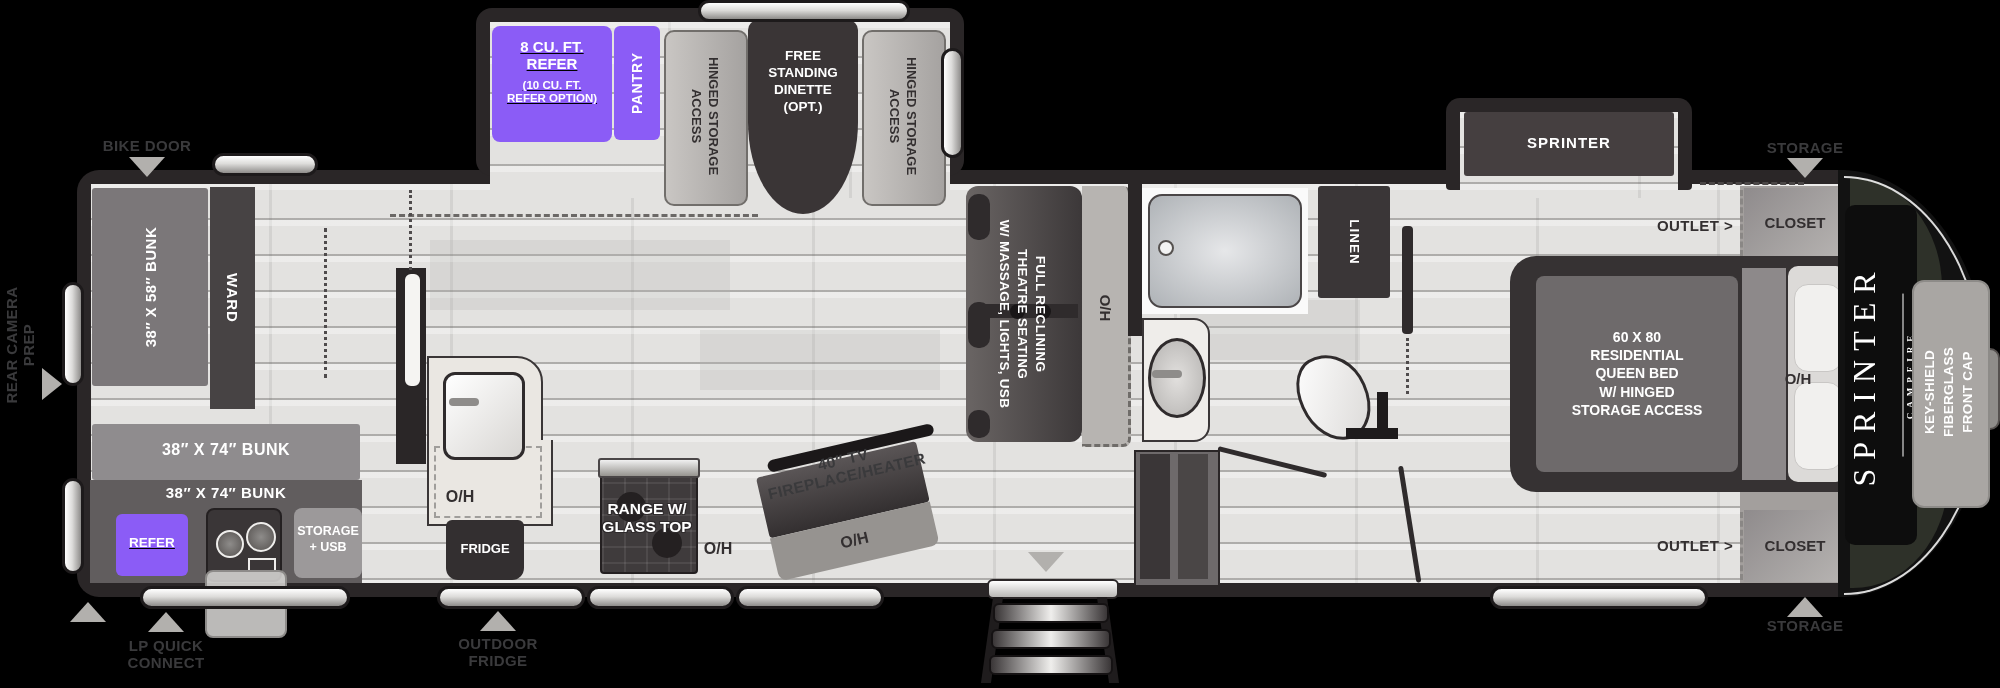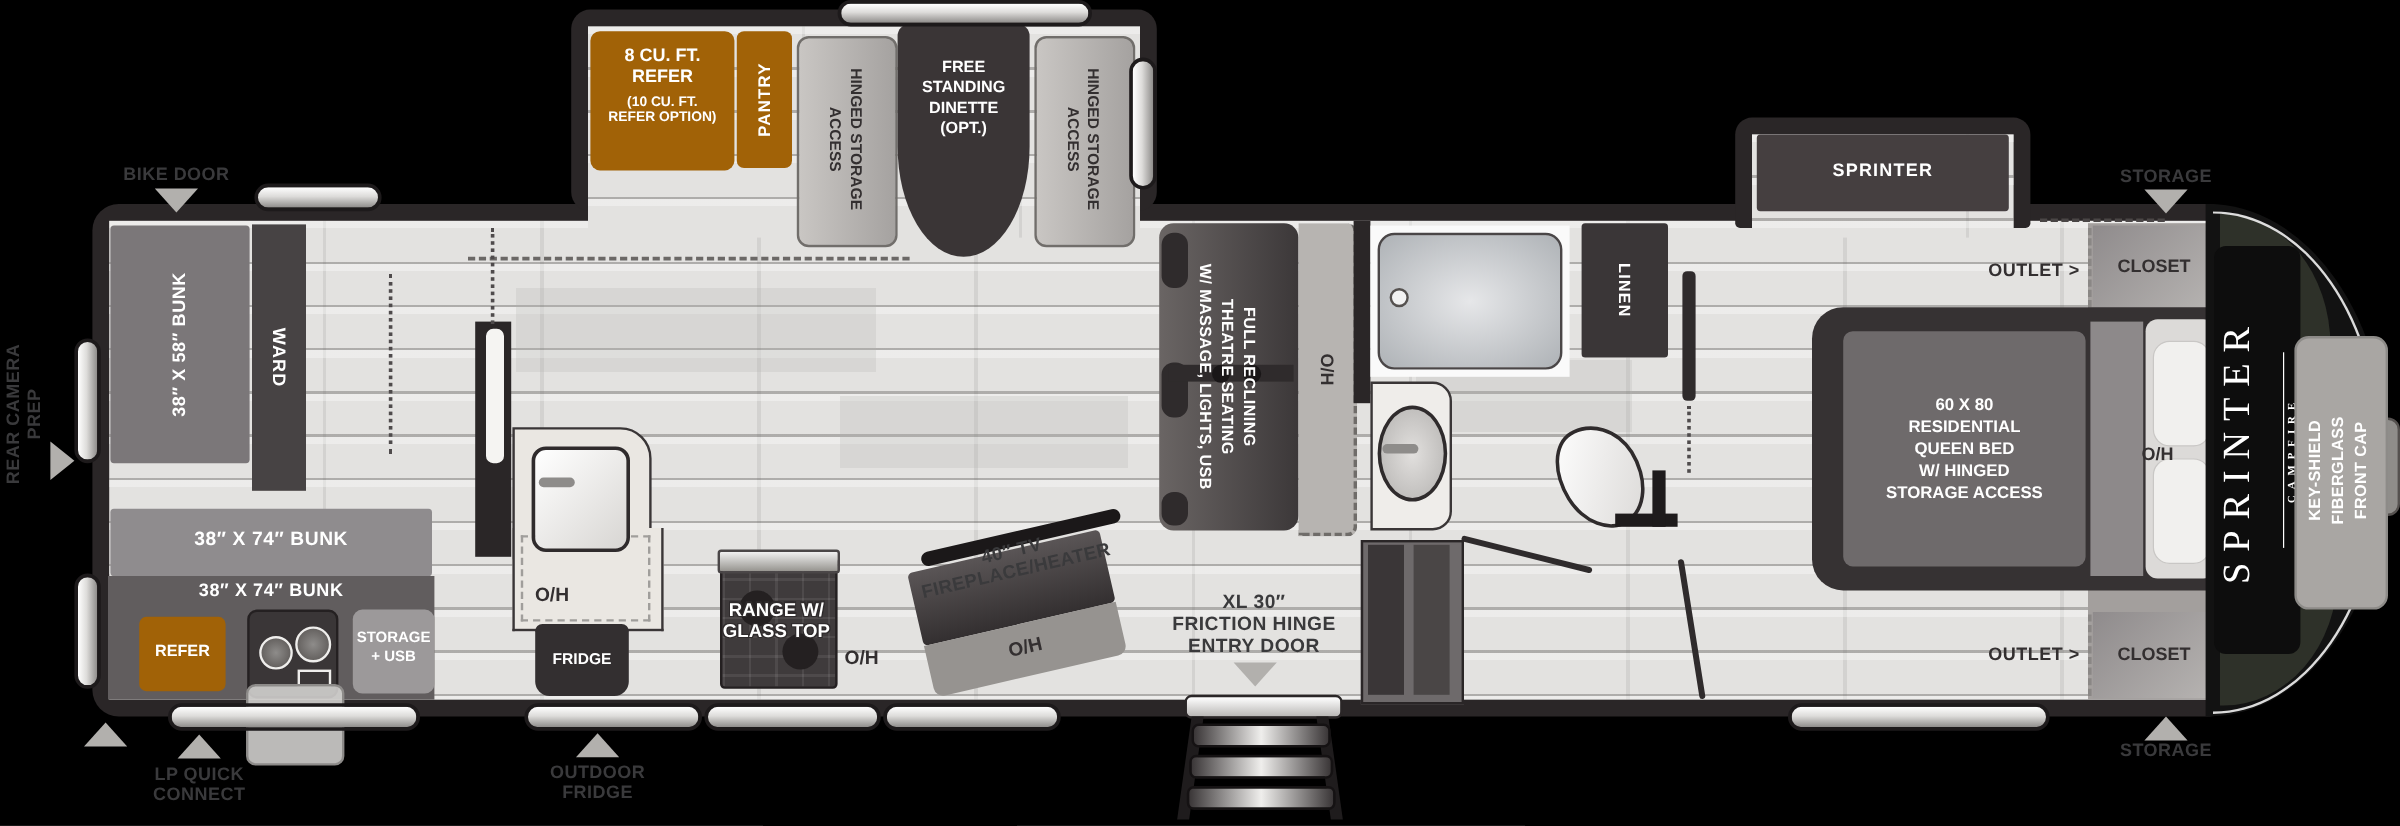--- a/index.html
+++ b/index.html
@@ -20,21 +20,21 @@
   .vtext{position:absolute;white-space:pre-line;text-align:center;}
   .r90{transform:translate(-50%,-50%) rotate(90deg);}
   .rm90{transform:translate(-50%,-50%) rotate(-90deg);}
   
   .caph{background:linear-gradient(180deg,#ffffff 0%,#dddcda 45%,#8e8c8a 100%);border:3px solid #1d1a1b;border-radius:12px;}
   .capv{background:linear-gradient(90deg,#ffffff 0%,#dddcda 45%,#8e8c8a 100%);border:3px solid #1d1a1b;border-radius:12px;}
   
   .arr-down{width:0;height:0;border-left:18px solid transparent;border-right:18px solid transparent;border-top:20px solid #b2b0ad;}
   .arr-up{width:0;height:0;border-left:18px solid transparent;border-right:18px solid transparent;border-bottom:20px solid #b2b0ad;}
   .arr-right{width:0;height:0;border-top:16px solid transparent;border-bottom:16px solid transparent;border-left:20px solid #b2b0ad;}
-  .darkbox{background:#a16207;border-radius:6px;}
+  .darkbox{background:#8b5cf6;border-radius:6px;text-decoration:underline;}
   .dashline{border-top:3px dashed #6b6866;}
   .dashv{border-left:3px dashed #8a8785;}
   .dotv{border-left:3px dotted #4f4b4c;}
 </style>
 </head>
 <body>
 
 <div class="canvas">
 
   <div class="abs wall" style="left:77px;top:170px;width:1786px;height:427px;border-radius:22px;"></div>
@@ -129,23 +129,20 @@
   <div class="abs" style="left:756px;top:478px;width:170px;height:108px;transform:rotate(-13deg);transform-origin:left top;">
     <div class="abs" style="left:14px;top:-14px;width:170px;height:12px;background:#1b1819;border-radius:6px;"></div>
     <div class="abs" style="left:0;top:0;width:164px;height:62px;background:linear-gradient(180deg,#5a5556,#332f30);border-radius:4px;"></div>
     <div class="abs" style="left:0;top:62px;width:164px;height:44px;background:#969390;border-radius:0 0 8px 8px;">
       <div class="dtxt" style="margin-top:12px;font-size:16px;">O/H</div>
     </div>
   </div>
   <div class="vtext lab" style="left:845px;top:468px;transform:translate(-50%,-50%) rotate(-13deg);font-size:15.5px;">40″ TV
 FIREPLACE/HEATER</div>
 
-  <div class="abs lab" style="left:965px;top:494px;width:160px;font-size:16px;">XL 30″
-FRICTION HINGE
-ENTRY DOOR</div>
   <div class="abs arr-down" style="left:1028px;top:552px;"></div>
   <div class="abs" style="left:987px;top:579px;width:128px;height:16px;background:linear-gradient(180deg,#ffffff,#b9b7b5);border:2px solid #2a2627;border-radius:6px;"></div>
   <div class="abs" style="left:985px;top:597px;width:130px;height:88px;">
     <div class="abs" style="left:2px;top:0;width:10px;height:86px;background:#1f1c1d;transform:skewX(-8deg);"></div>
     <div class="abs" style="left:118px;top:0;width:10px;height:86px;background:#1f1c1d;transform:skewX(8deg);"></div>
     <div class="abs" style="left:8px;top:6px;width:112px;height:16px;background:linear-gradient(90deg,#3a3637,#efeeec,#3a3637);border:2px solid #151213;border-radius:6px;"></div>
     <div class="abs" style="left:6px;top:32px;width:116px;height:16px;background:linear-gradient(90deg,#3a3637,#efeeec,#3a3637);border:2px solid #151213;border-radius:6px;"></div>
     <div class="abs" style="left:4px;top:58px;width:120px;height:16px;background:linear-gradient(90deg,#3a3637,#efeeec,#3a3637);border:2px solid #151213;border-radius:6px;"></div>
   </div>
 

